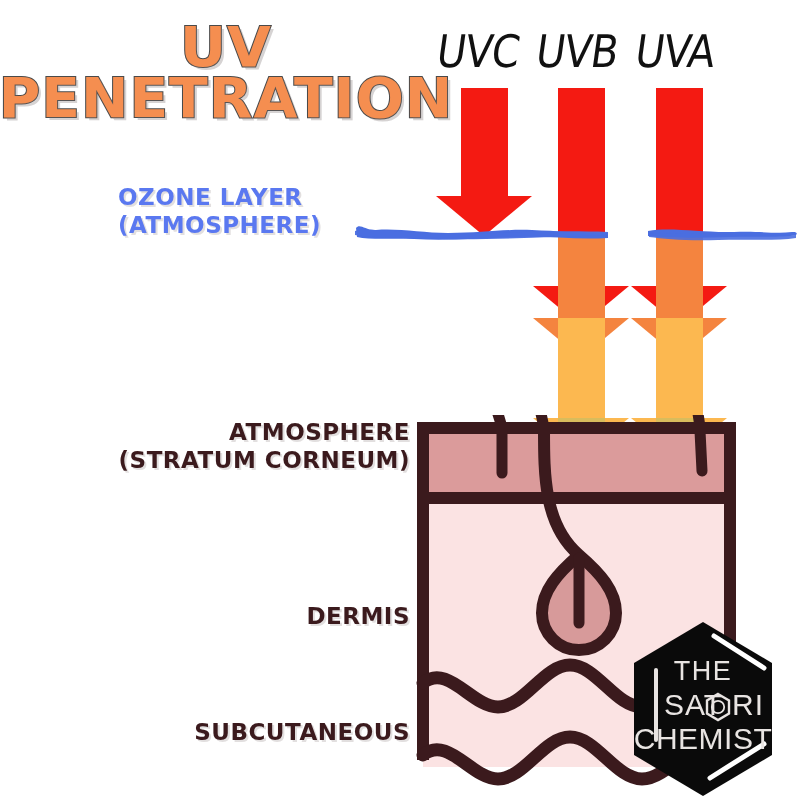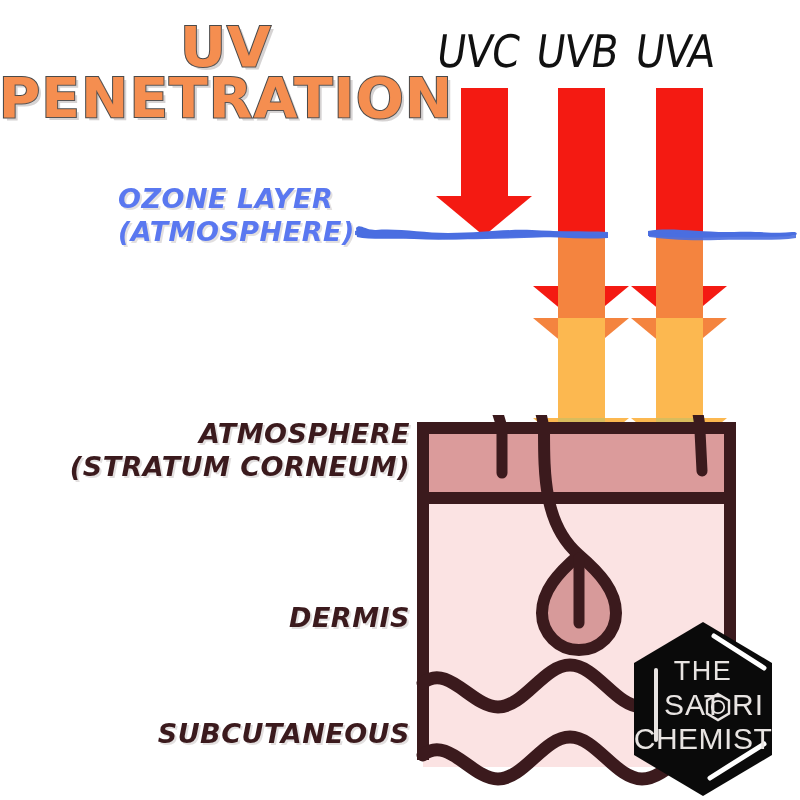--- a/index.html
+++ b/index.html
@@ -62,26 +62,25 @@
   }
 
   
   #ozone { position: absolute; left: 352px; top: 214px; width: 448px; height: 34px; }
 
   
   .side-label {
     position: absolute;
     font-family: "DejaVu Sans", sans-serif;
     font-weight: 700;
-    font-size: 27px;
+    font-size: 23px;
     line-height: 1.22;
     letter-spacing: 0.5px;
     white-space: pre-line;
     text-shadow: 2px 2px 0 rgba(150,140,140,0.28);
-    font-style: italic;
   }
   .lbl-ozone { color: #5A78F0; text-align: left; left: 118px; top: 183px; width: 300px; }
   .lbl-epi   { color: #3B1A1D; text-align: right; left: 0px;  top: 418px; width: 410px; }
   .lbl-derm  { color: #3B1A1D; text-align: right; left: 0px;  top: 602px; width: 410px; }
   .lbl-sub   { color: #3B1A1D; text-align: right; left: 0px;  top: 718px; width: 410px; }
 
   
   #skin { position: absolute; left: 404px; top: 415px; width: 345px; height: 385px; }
 
   

